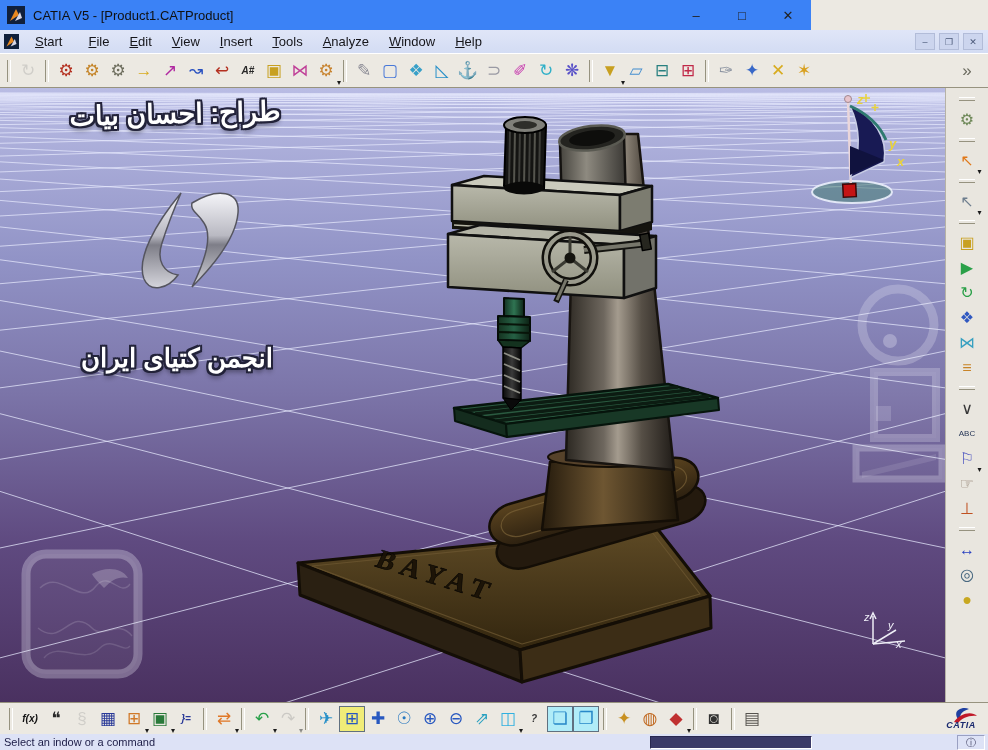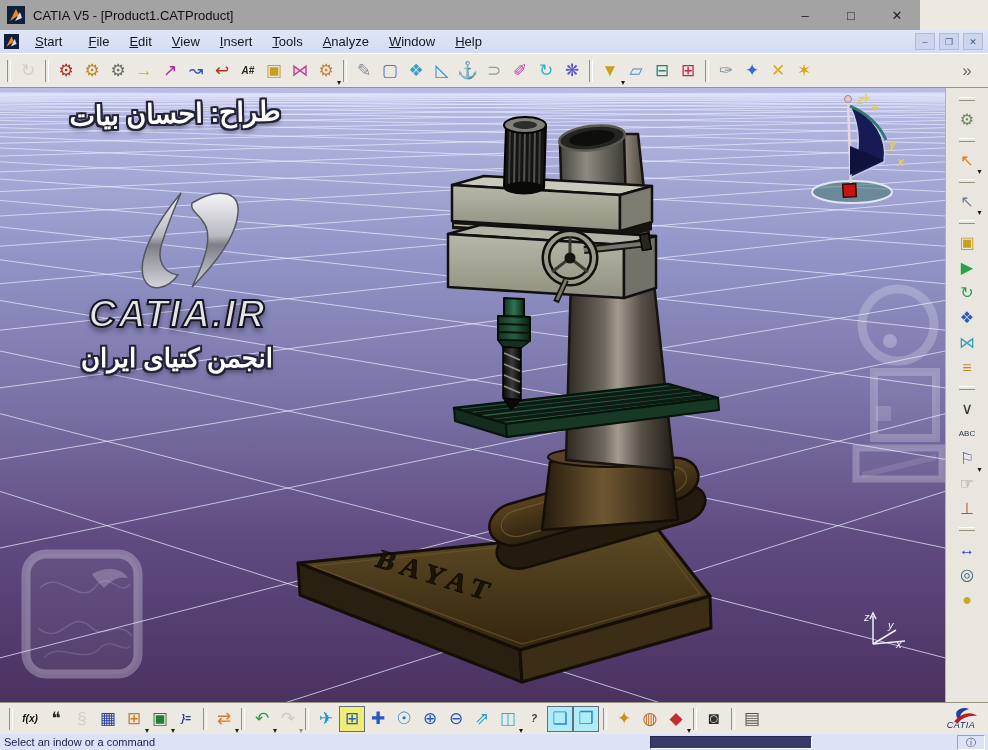--- a/index.html
+++ b/index.html
@@ -1,18 +1,18 @@
 <!DOCTYPE html>
 <html><head>
 <meta charset="utf-8">
 <style>
   html,body{margin:0;padding:0}
   body{width:988px;height:750px;overflow:hidden;font-family:"Liberation Sans",sans-serif;position:relative;background:#ece9e2}
   
-  .titlebar{position:absolute;left:0;top:0;width:920px;height:30px;background:#a3a3a3;display:flex;align-items:center;box-sizing:border-box}
+  .titlebar{position:absolute;left:0;top:0;width:811px;height:30px;background:#3b82f6;display:flex;align-items:center;box-sizing:border-box}
   .app-icon{width:18px;height:18px;margin-left:7px;flex:none}
   .title-text{font-size:13px;color:#101010;margin-left:8px;white-space:nowrap}
   .win-controls{margin-left:auto;display:flex;height:100%}
   .win-btn{width:46px;height:100%;display:flex;align-items:center;justify-content:center;font-size:13px;color:#222;cursor:default}
   
   .menubar{position:absolute;left:0;top:30px;width:988px;height:23px;background:linear-gradient(#e0e6f8,#d3dcf3);display:flex;align-items:center;font-size:13px;color:#15151a;box-sizing:border-box}
   .menu-app-icon{width:15px;height:15px;margin:0 6px 0 4px;flex:none}
   .menu-items{display:flex;align-items:center}
   .menu-item{padding:2px 10px;cursor:default}
   .menu-item:first-child{margin-right:6px}
@@ -42,21 +42,21 @@
   .vp-text{position:absolute;text-align:center;pointer-events:none;white-space:nowrap}
   .outlined{color:#ffffff;text-shadow:-2px 0 0 #23233a,2px 0 0 #23233a,0 -2px 0 #23233a,0 2px 0 #23233a,-2px -2px 0 #23233a,2px 2px 0 #23233a,-2px 2px 0 #23233a,2px -2px 0 #23233a,0 4px 5px rgba(0,0,0,.45)}
   .designer{left:40px;top:10px;width:270px;font-size:27px;font-weight:bold;transform:rotate(-1.5deg)}
   .site{left:20px;top:205px;width:315px;font-size:38px;font-weight:bold;font-style:italic;letter-spacing:2px;color:#e3e3e9;-webkit-text-stroke:2px #15151d;text-shadow:0 4px 6px rgba(0,0,0,.5)}
   .assoc{left:33px;top:255px;width:288px;font-size:26px;font-weight:bold}
   .ds-logo-vp{position:absolute;left:126px;top:90px;pointer-events:none}
   .clab{font:italic bold 13px "Liberation Sans",sans-serif;fill:#e8d23c}
   .tlab{font:italic 11px "Liberation Sans",sans-serif;fill:#f2f2fa}
   
   .brand{margin-left:auto;margin-right:4px;display:flex;flex-direction:column;align-items:center;width:46px}
-  .brand-text{font-size:9px;font-weight:normal;font-style:italic;color:#1a2a6e;letter-spacing:.5px;margin-top:-3px}
+  .brand-text{font-size:9px;font-weight:bold;font-style:italic;color:#1a2a6e;letter-spacing:.5px;margin-top:-3px}
 </style>
 </head>
 <body>
 
 <div class="titlebar">
   <svg class="app-icon" viewBox="0 0 18 18">
     <rect width="18" height="18" fill="#10203c"></rect>
     <path d="M3,15 L9,3 L12,9 Z" fill="#e88820"></path>
     <path d="M8,15 L13,6 L15,12 Z" fill="#d8d8e8"></path>
   </svg>
@@ -451,21 +451,20 @@
         <stop offset="0.55" stop-color="#7e7e88"></stop>
           <stop offset="1" stop-color="#d5d5dc"></stop>
       </linearGradient>
     </defs>
     <path d="M55,15 C30,45 10,80 18,101 C24,115 42,111 52,97 C38,95 30,83 36,65 C41,49 48,31 55,15 Z" fill="url(#gChrome)" stroke="#55555f" stroke-width="1.5"></path>
     <path d="M66,25 C92,9 114,13 112,35 C110,59 90,85 66,109 C80,81 86,57 78,45 C72,35 64,33 66,25 Z" fill="url(#gChrome)" stroke="#55555f" stroke-width="1.5"></path>
   </svg>
 
   
   <div class="vp-text designer outlined" dir="rtl">طراح: احسان بیات</div>
-  <div class="vp-text site">CATIA.IR</div>
   <div class="vp-text assoc outlined" dir="rtl">انجمن کتیای ایران</div>
 </div>
 
 <div class="toolbar-right">
     <span class="rgrip"></span>
     <span class="rbtn">
       <span class="gl" style="color: rgb(110, 136, 88);">⚙</span>
     </span>
     <span class="rgrip"></span>
     <span class="rbtn">

